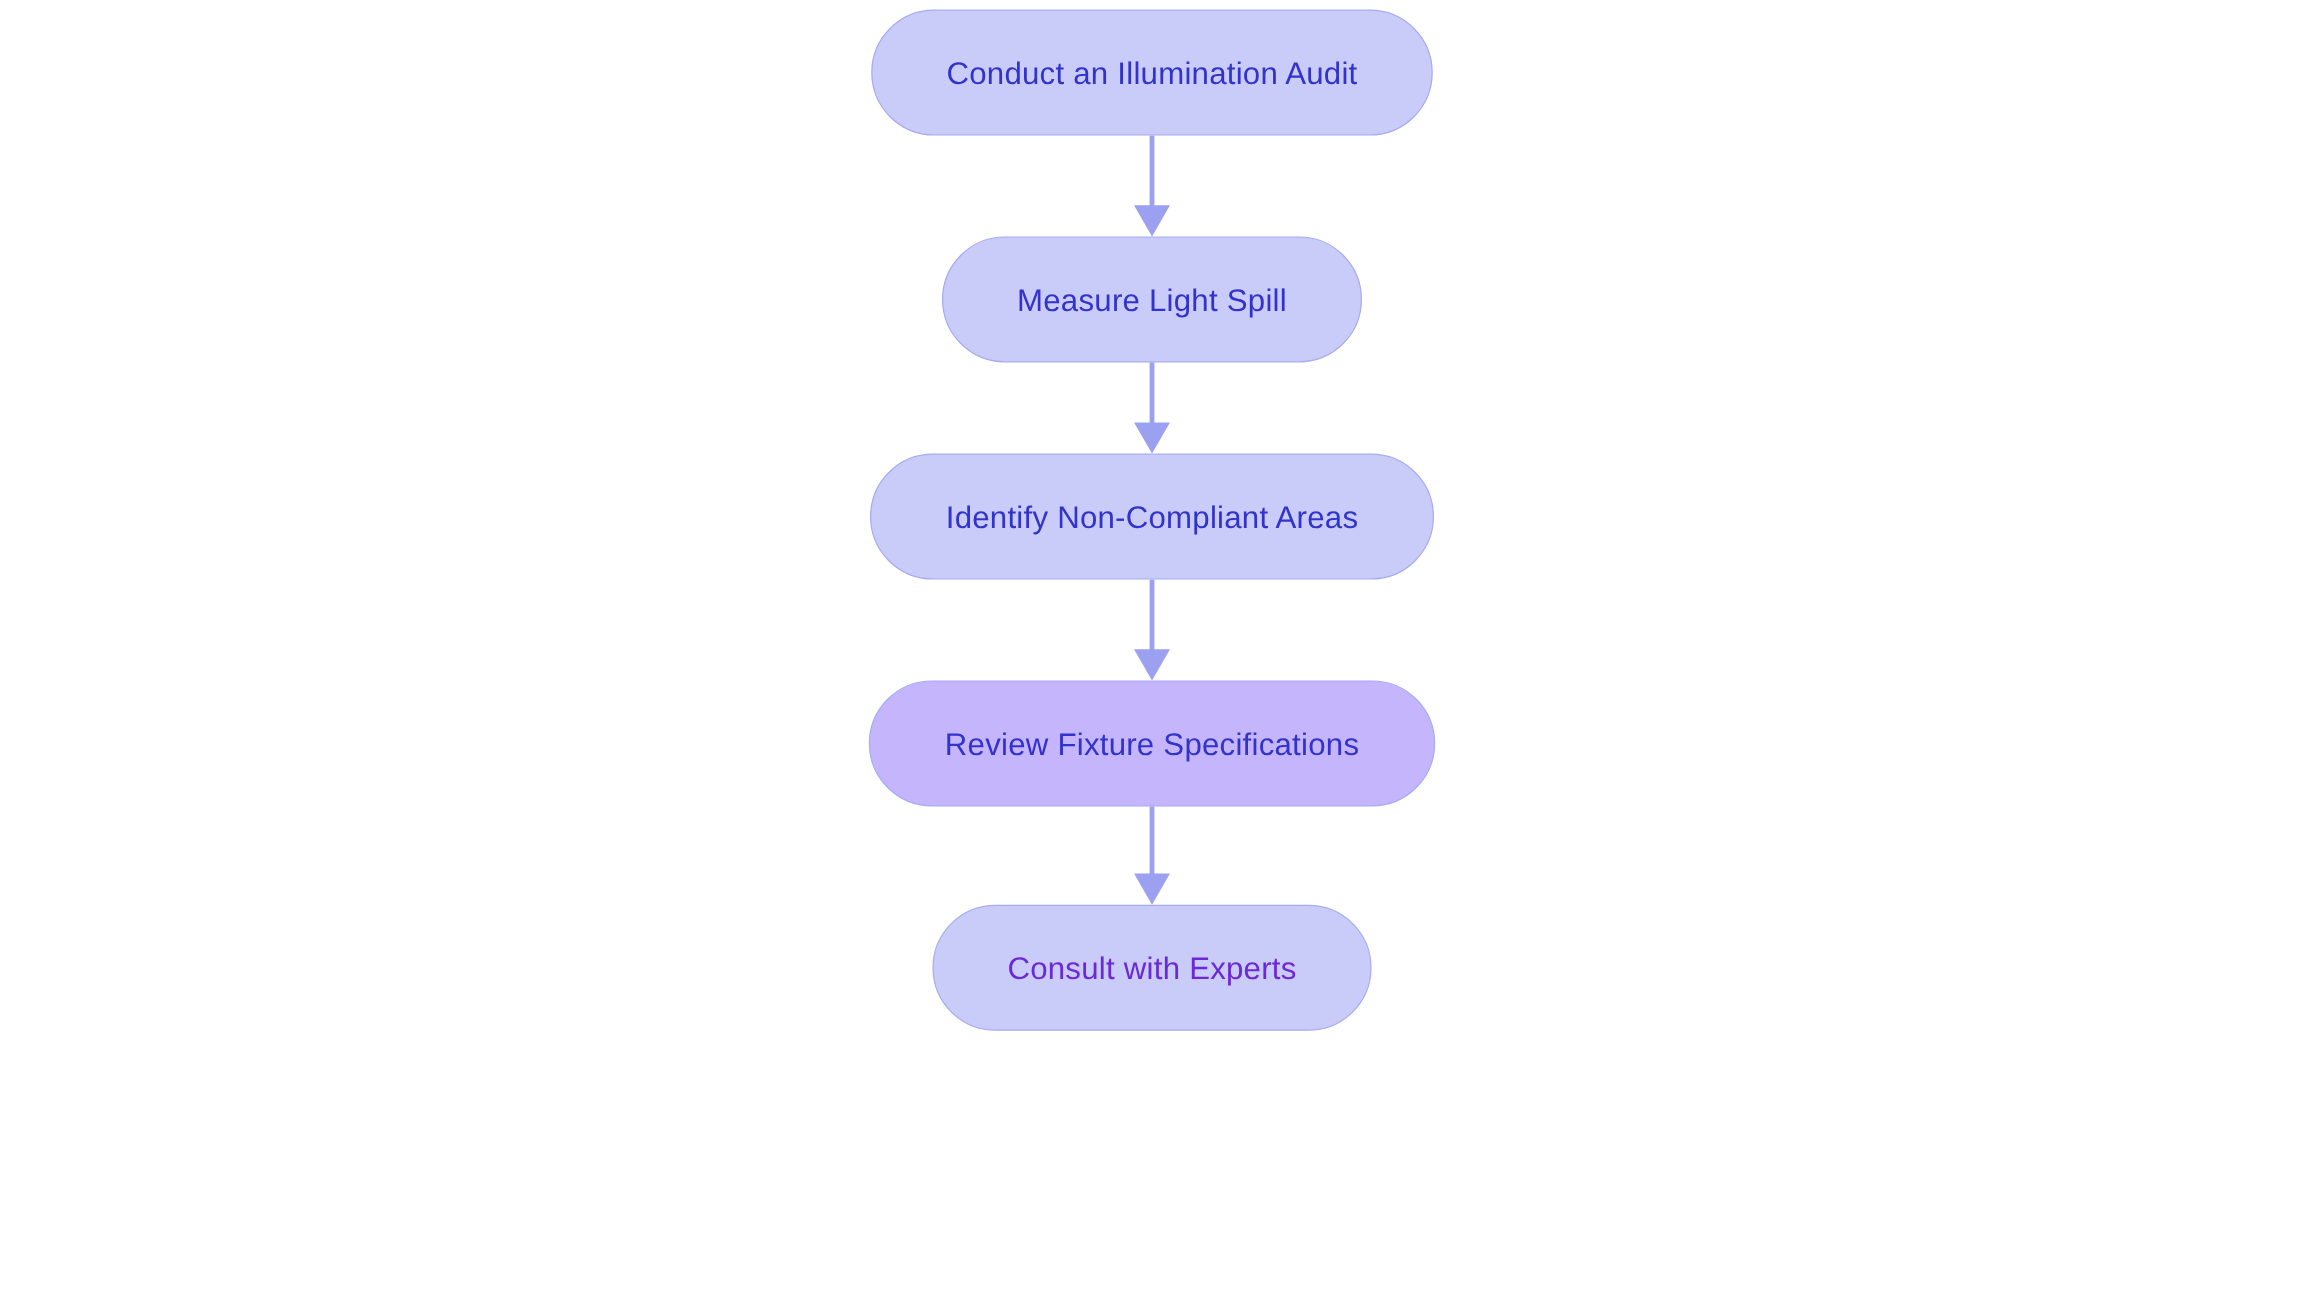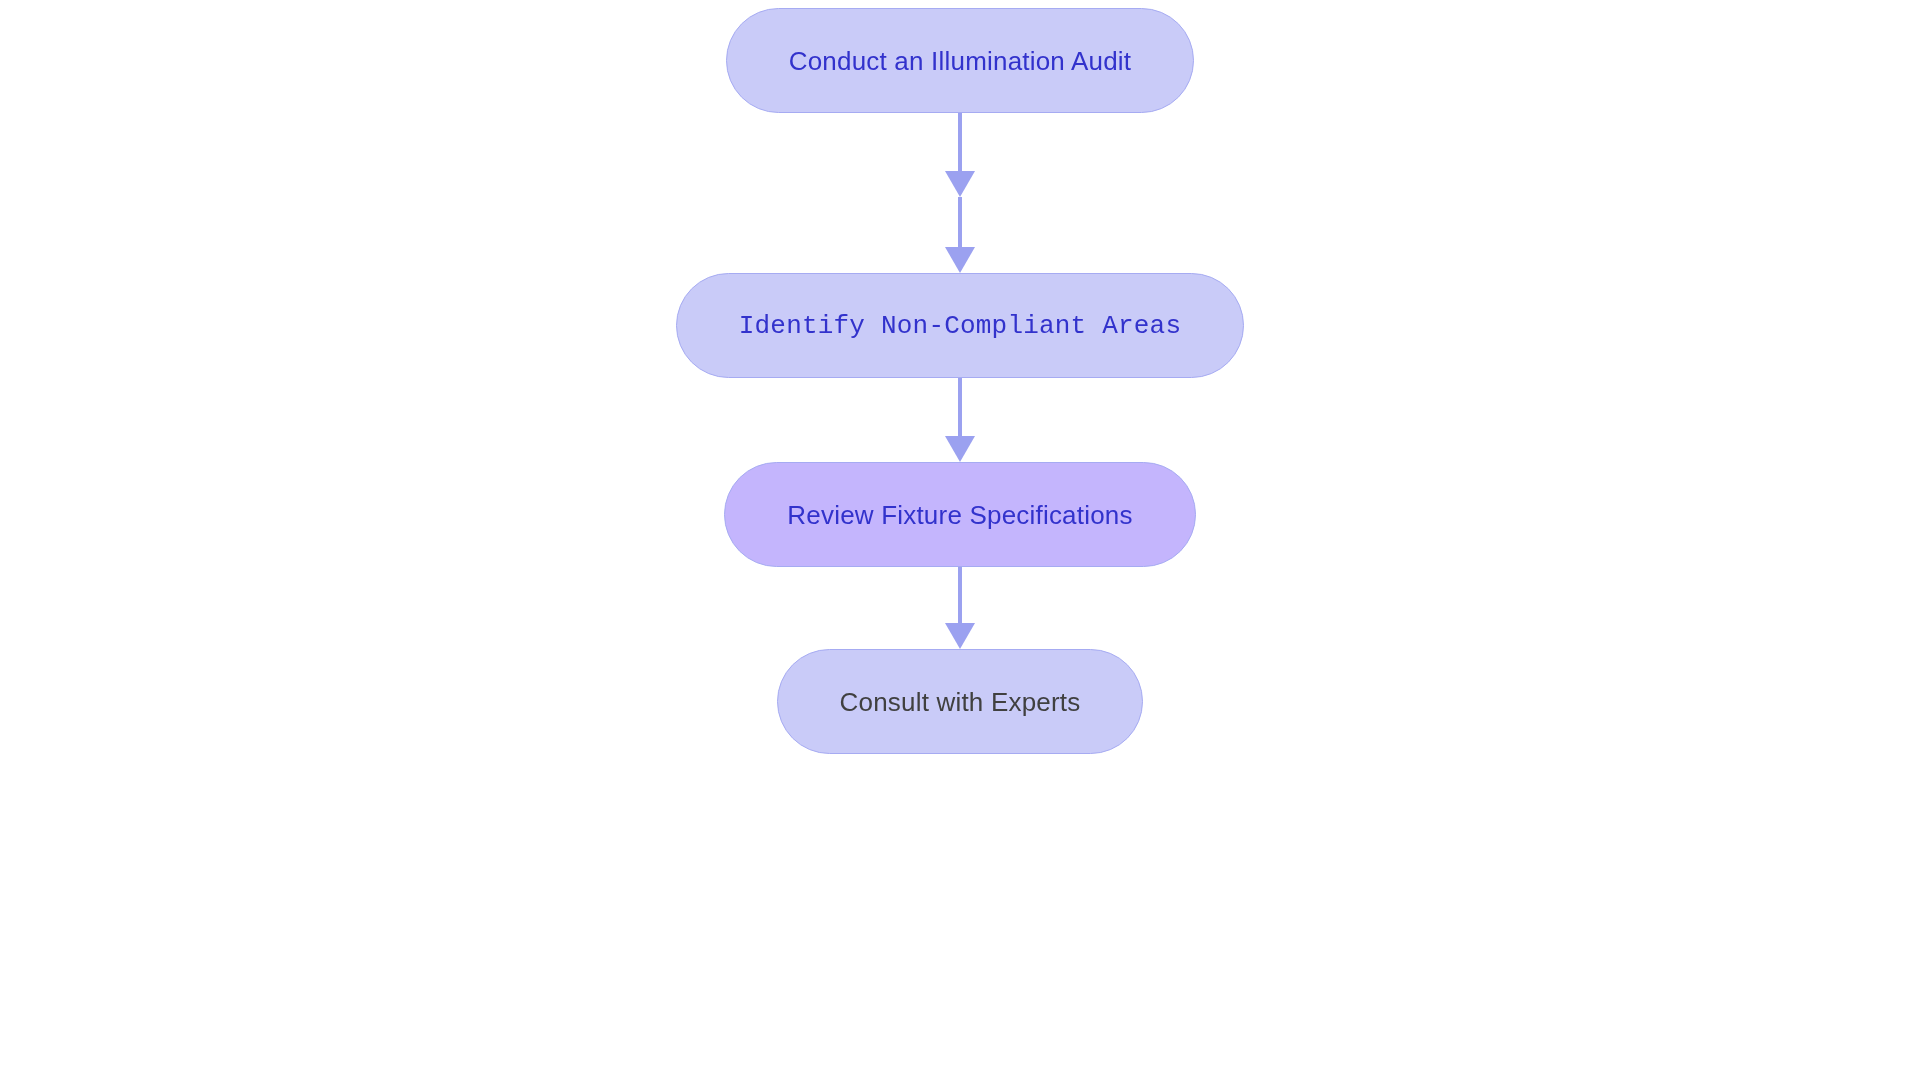--- a/index.html
+++ b/index.html
@@ -97,29 +97,34 @@
     <div class="flow-node" style="background: rgb(201, 203, 248); border-color: rgb(166, 171, 242);">
       <span class="flow-node-label" style="color: rgb(50, 50, 204);">Conduct an Illumination Audit</span>
     </div>
   </div>
 
   <div class="flow-connector gap-1">
     <div class="connector-line" style="background: rgb(155, 161, 240);"></div>
     <div class="connector-arrowhead" style="border-top-color: rgb(155, 161, 240);"></div>
   </div>
 
+  <div class="node-row">
+    <div class="flow-node" style="background: rgb(201, 203, 248); border-color: rgb(166, 171, 242);">
+      <span class="flow-node-label" style="color: rgb(50, 50, 204);">Measure Light Spill</span>
+    </div>
+  </div>
 
   <div class="flow-connector gap-2">
     <div class="connector-line" style="background: rgb(155, 161, 240);"></div>
     <div class="connector-arrowhead" style="border-top-color: rgb(155, 161, 240);"></div>
   </div>
 
   <div class="node-row">
     <div class="flow-node" style="background: rgb(201, 203, 248); border-color: rgb(166, 171, 242);">
-      <span class="flow-node-label" style="color: rgb(50, 50, 204); font-family: Liberation Mono, monospace;">Identify Non-Compliant Areas</span>
+      <span class="flow-node-label" style="color: rgb(50, 50, 204);">Identify Non-Compliant Areas</span>
     </div>
   </div>
 
   <div class="flow-connector gap-3">
     <div class="connector-line" style="background: rgb(155, 161, 240);"></div>
     <div class="connector-arrowhead" style="border-top-color: rgb(155, 161, 240);"></div>
   </div>
 
   <div class="node-row">
     <div class="flow-node" style="background: #c4b5fd; border-color: rgb(166, 171, 242);">
@@ -127,17 +132,17 @@
     </div>
   </div>
 
   <div class="flow-connector gap-4">
     <div class="connector-line" style="background: rgb(155, 161, 240);"></div>
     <div class="connector-arrowhead" style="border-top-color: rgb(155, 161, 240);"></div>
   </div>
 
   <div class="node-row">
     <div class="flow-node" style="background: rgb(201, 203, 248); border-color: rgb(166, 171, 242);">
-      <span class="flow-node-label" style="color: #404040;">Consult with Experts</span>
+      <span class="flow-node-label" style="color: #6d28d9;">Consult with Experts</span>
     </div>
   </div>
 
 </div>
 
 </body></html>

